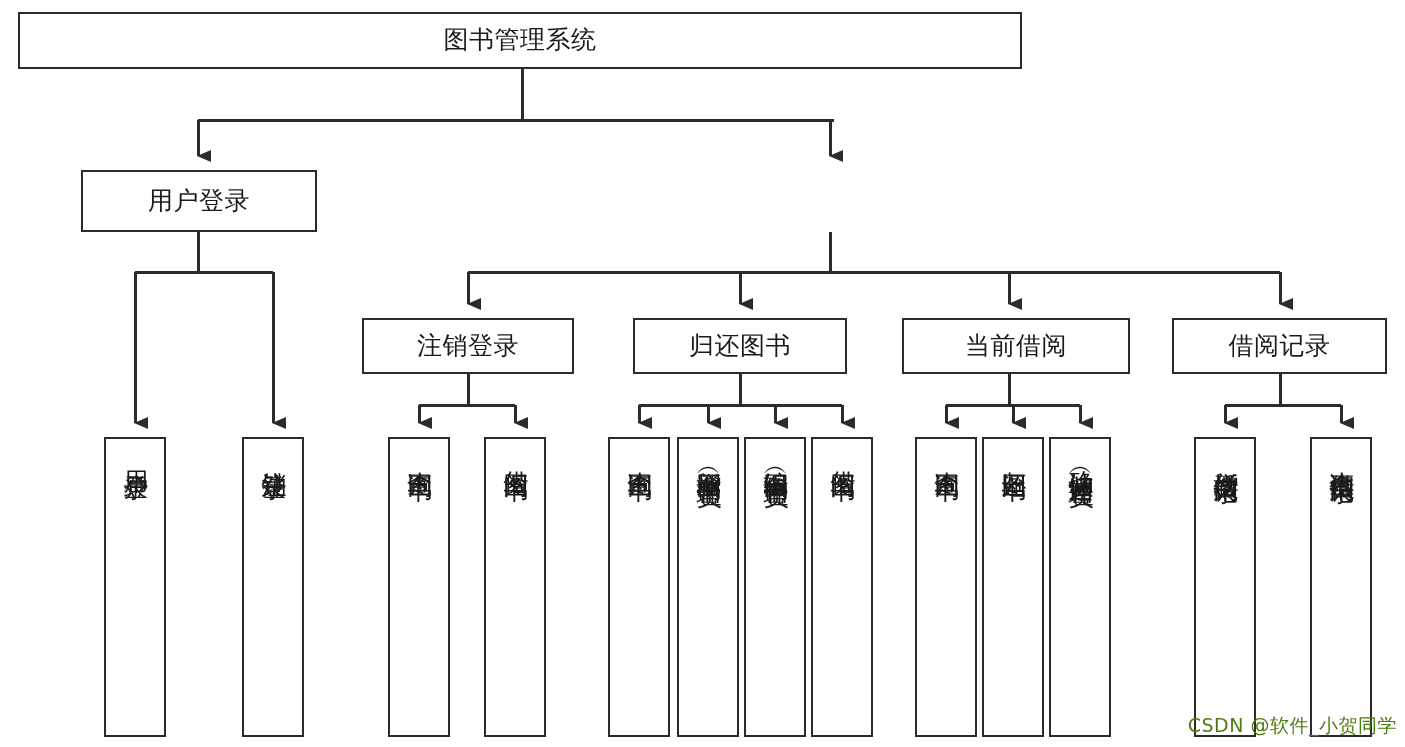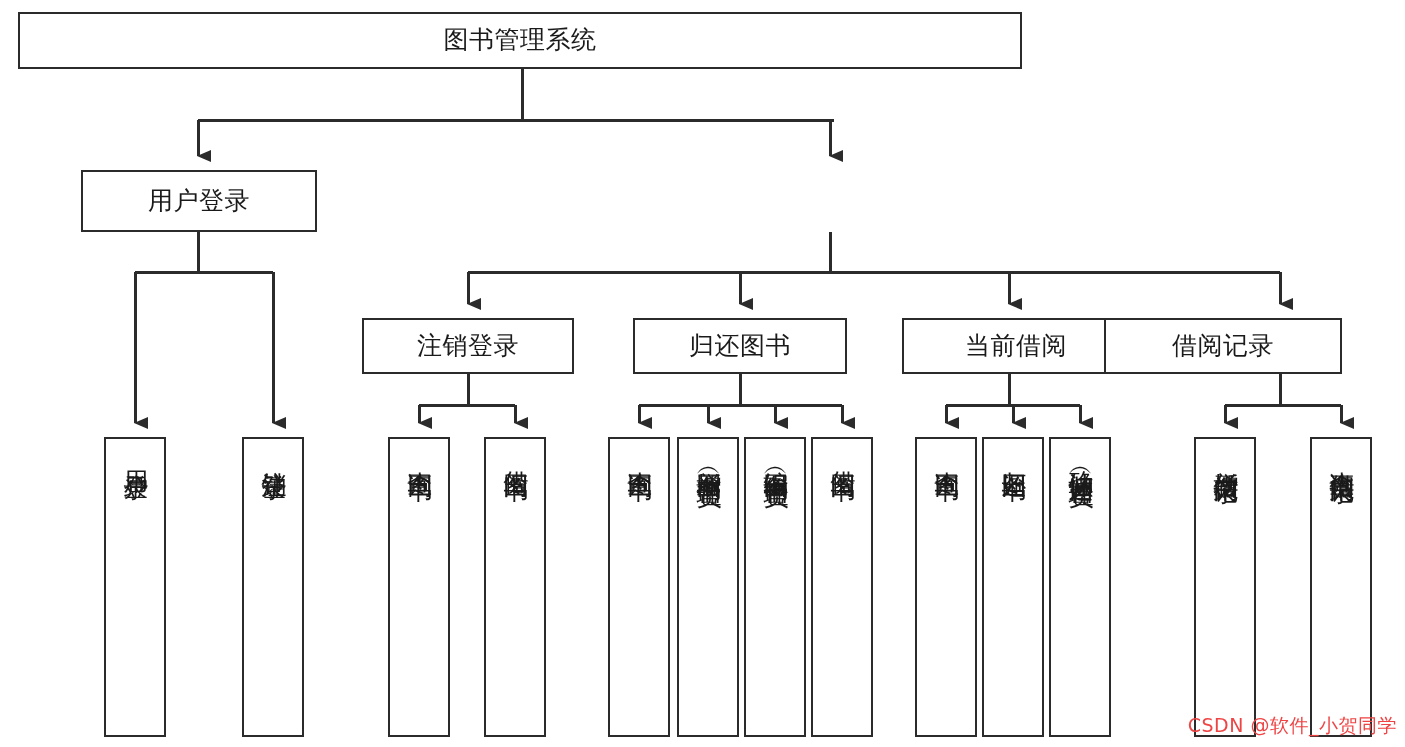--- a/index.html
+++ b/index.html
@@ -57,21 +57,21 @@
     line-height: 1.15;
     letter-spacing: 2px;
     white-space: normal;
     max-height: 280px;
   }
   .watermark {
     position: absolute;
     right: 8px;
     bottom: 8px;
     font-size: 19px;
-    color: #ef4444;
+    color: #4d7c0f;
     letter-spacing: 0.5px;
     white-space: nowrap;
     pointer-events: none;
   }
 </style>
 </head>
 <body>
 
 <div id="canvas">
 
@@ -136,21 +136,21 @@
 
   <div class="node h" style="left:362px; top:318px; width:212px; height:56px;">
     <span class="lbl">注销登录</span>
   </div>
   <div class="node h" style="left:633px; top:318px; width:214px; height:56px;">
     <span class="lbl">归还图书</span>
   </div>
   <div class="node h" style="left:902px; top:318px; width:228px; height:56px;">
     <span class="lbl">当前借阅</span>
   </div>
-  <div class="node h" style="left:1104px; top:318px; width:238px; height:56px;">
+  <div class="node h" style="left:1172px; top:318px; width:215px; height:56px;">
     <span class="lbl">借阅记录</span>
   </div>
 
   <div class="node v" style="left:104px; top:437px; width:62px; height:300px;">
     <span class="lbl">用户登录</span>
   </div>
   <div class="node v" style="left:242px; top:437px; width:62px; height:300px;">
     <span class="lbl">注销登录</span>
   </div>
   <div class="node v" style="left:388px; top:437px; width:62px; height:300px;">

